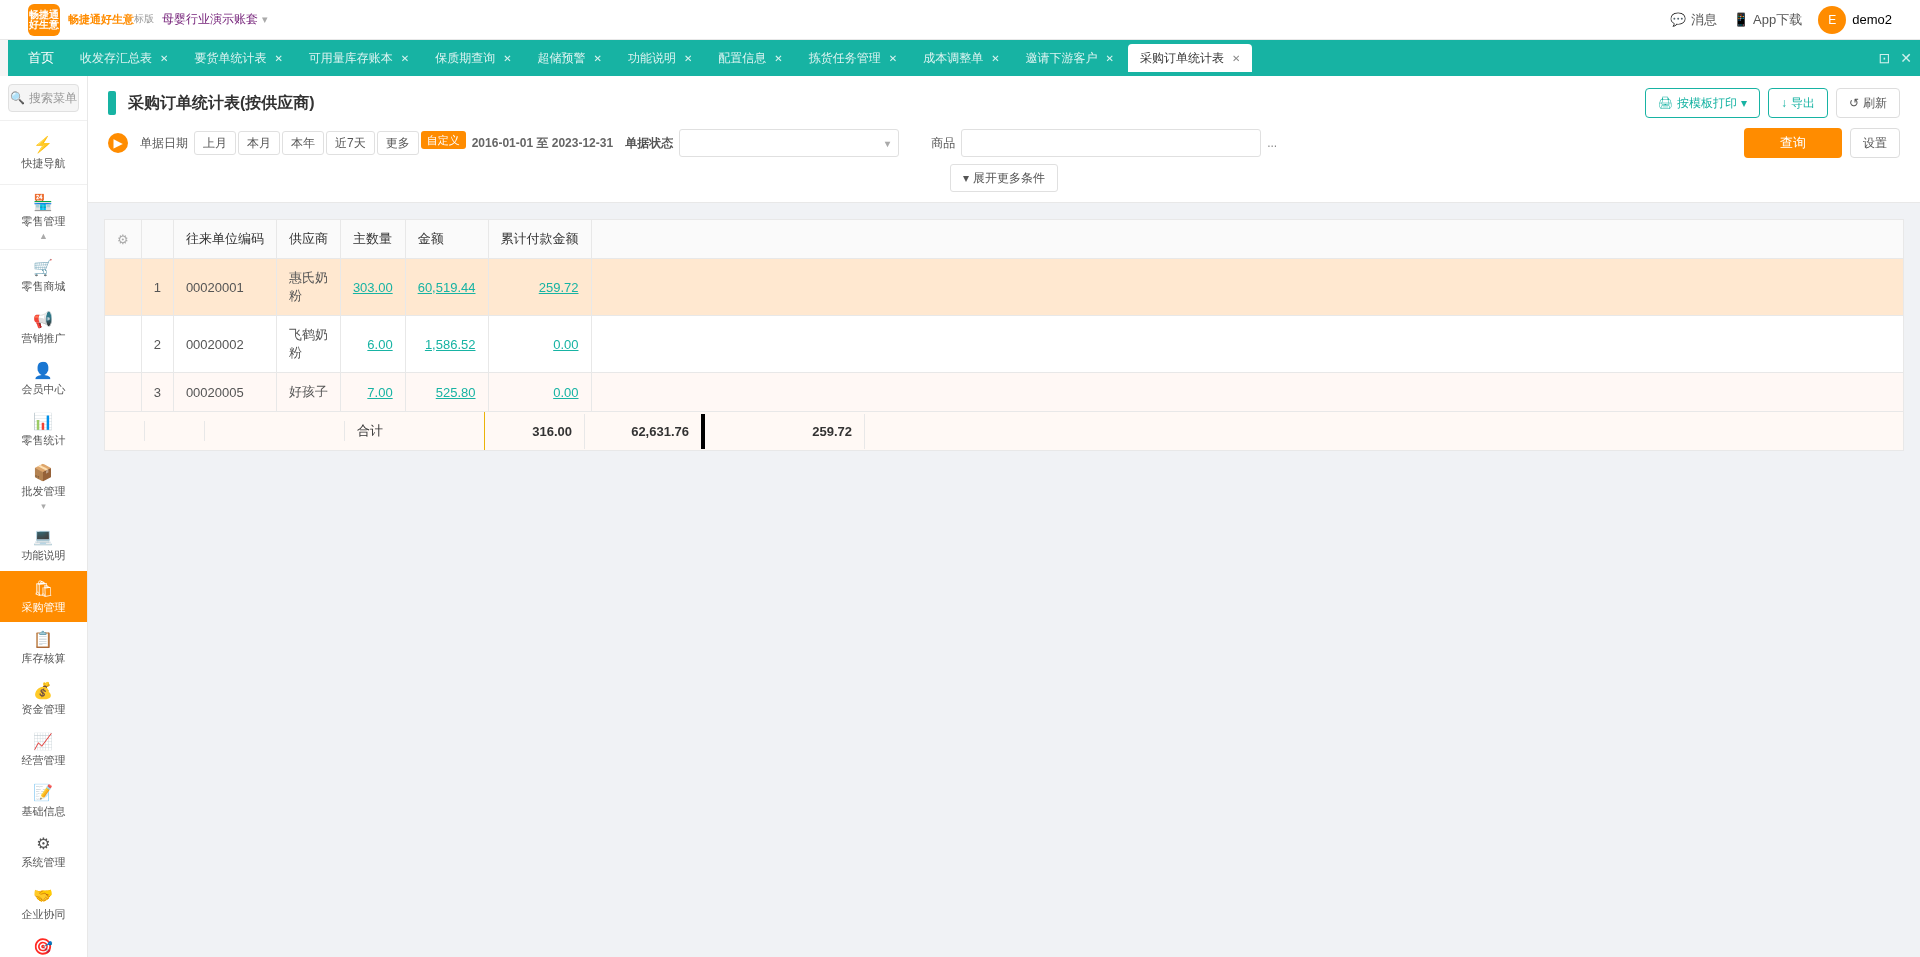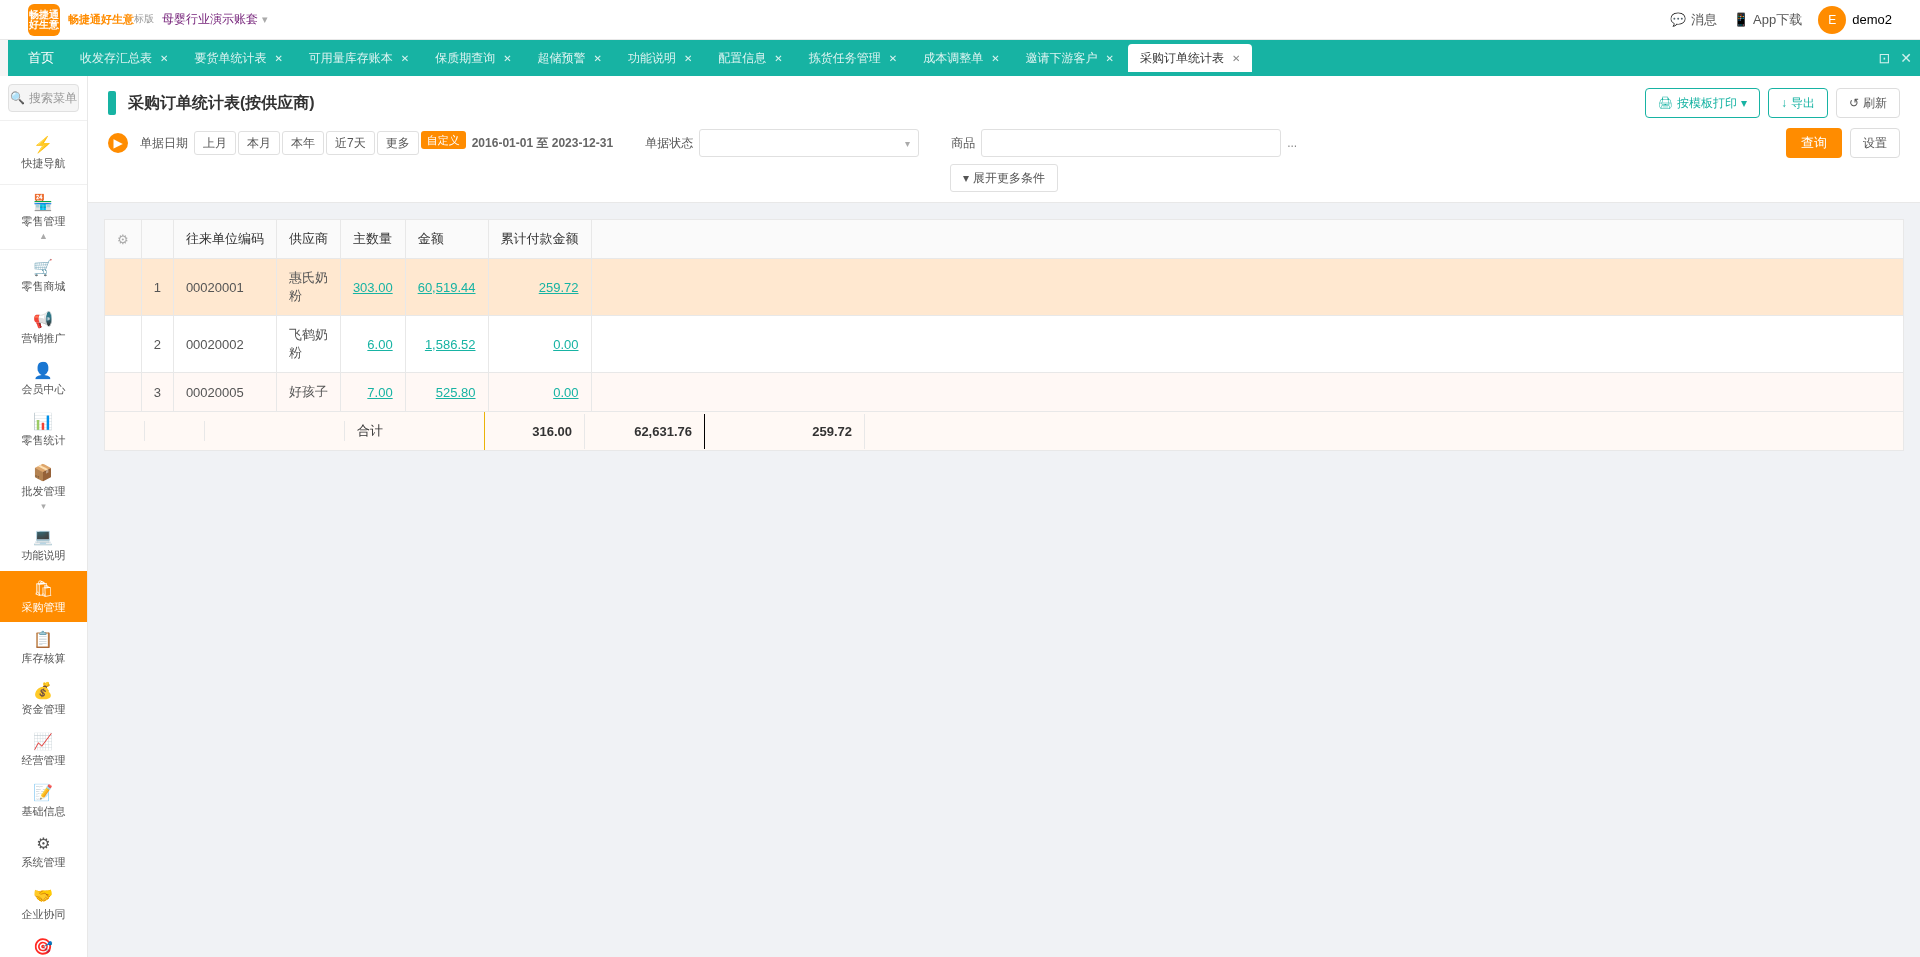--- a/index.html
+++ b/index.html
@@ -40,21 +40,21 @@
     .content-area { flex: 1; display: flex; flex-direction: column; overflow: hidden; background: #f0f2f5; }
 
     
     .page-header { background: #fff; padding: 12px 20px 8px; border-bottom: 1px solid #e8e8e8; }
     .page-title-row { display: flex; align-items: center; justify-content: space-between; margin-bottom: 10px; }
     .page-title { font-size: 16px; font-weight: 600; color: #333; }
     .page-actions { display: flex; gap: 8px; align-items: center; }
     .btn-print { height: 30px; padding: 0 12px; border: 1px solid #17b3a3; color: #17b3a3; background: #fff; border-radius: 4px; font-size: 12px; cursor: pointer; display: flex; align-items: center; gap: 4px; }
     .btn-export { height: 30px; padding: 0 12px; border: 1px solid #17b3a3; color: #17b3a3; background: #fff; border-radius: 4px; font-size: 12px; cursor: pointer; display: flex; align-items: center; gap: 4px; }
     .btn-refresh { height: 30px; padding: 0 12px; border: 1px solid #ddd; color: #555; background: #fff; border-radius: 4px; font-size: 12px; cursor: pointer; display: flex; align-items: center; gap: 4px; }
-    .btn-query { height: 30px; padding: 0 15px; background: #ff8c00; color: #fff; border: none; border-radius: 4px; font-size: 13px; cursor: pointer; }
+    .btn-query { height: 30px; padding: 0 36px; background: #ff8c00; color: #fff; border: none; border-radius: 4px; font-size: 13px; cursor: pointer; }
     .btn-settings { height: 30px; padding: 0 12px; border: 1px solid #ddd; color: #555; background: #fff; border-radius: 4px; font-size: 12px; cursor: pointer; }
 
     
     .filter-row { display: flex; align-items: center; gap: 12px; flex-wrap: wrap; }
     .filter-item { display: flex; align-items: center; gap: 6px; font-size: 12px; color: #555; }
     .filter-label { white-space: nowrap; }
     .date-btns { display: flex; gap: 2px; }
     .date-btn { height: 24px; padding: 0 8px; border: 1px solid #e0e0e0; background: #fff; border-radius: 3px; font-size: 12px; color: #555; cursor: pointer; }
     .date-range { font-size: 12px; color: #666; }
     .select-input { height: 28px; border: 1px solid #e0e0e0; border-radius: 3px; padding: 0 8px; font-size: 12px; color: #555; min-width: 200px; background: #fff; cursor: pointer; display: flex; align-items: center; justify-content: space-between; }
@@ -289,21 +289,21 @@
             <button class="date-btn">本年</button>
             <button class="date-btn">近7天</button>
             <button class="date-btn">更多</button>
             <span class="custom-tag">自定义</span>
           </div>
           <div style="display:flex;flex-direction:column;gap:2px;font-weight:bold;">
             <span class="date-range">2016-01-01 至 2023-12-31</span>
           </div>
         </div>
 
-        <div class="filter-item" style="margin-left:20px;">
+        <div class="filter-item" style="font-weight:bold;">
           <span class="filter-label">单据状态</span>
           <div class="select-input" style="width:220px;">
             <span></span>
             <span class="select-arrow">▾</span>
           </div>
         </div>
 
         <div class="filter-item" style="margin-left:20px;">
           <span class="filter-label">商品</span>
           <input type="text" class="text-input" style="width: 300px;">
@@ -373,20 +373,20 @@
           </tr>
         </tbody>
       </table>
 
       <div style="display:flex;background:#fff9f5;border:1px solid #e8e8e8;border-top:none;align-items:center;">
         <div style="width:40px;padding:10px 12px;border-right:1px solid #e8e8e8;"></div>
         <div style="min-width:60px;padding:10px 12px;border-right:1px solid #e8e8e8;"></div>
         <div style="min-width:140px;padding:10px 12px;border-right:1px solid #e8e8e8;"></div>
         <div style="min-width:140px;padding:10px 12px;border-right:1px solid #eab308;font-weight:400;color:#333;">合计</div>
         <div style="min-width:100px;padding:10px 12px;border-right:1px solid #e8e8e8;text-align:right;font-weight:600;color:#333;">316.00</div>
-        <div style="min-width:120px;padding:10px 12px;border-right:1px solid #000000;text-align:right;font-weight:600;color:#333;">62,631.76</div>
+        <div style="min-width:120px;padding:10px 12px;border-right:4px solid #000000;text-align:right;font-weight:600;color:#333;">62,631.76</div>
         <div style="min-width:160px;padding:10px 12px;border-right:1px solid #e8e8e8;text-align:right;font-weight:600;color:#333;">259.72</div>
         <div style="flex:1;padding:10px 12px;"></div>
       </div>
     </div>
 
   </div>
 </div>
 
 </body></html>

